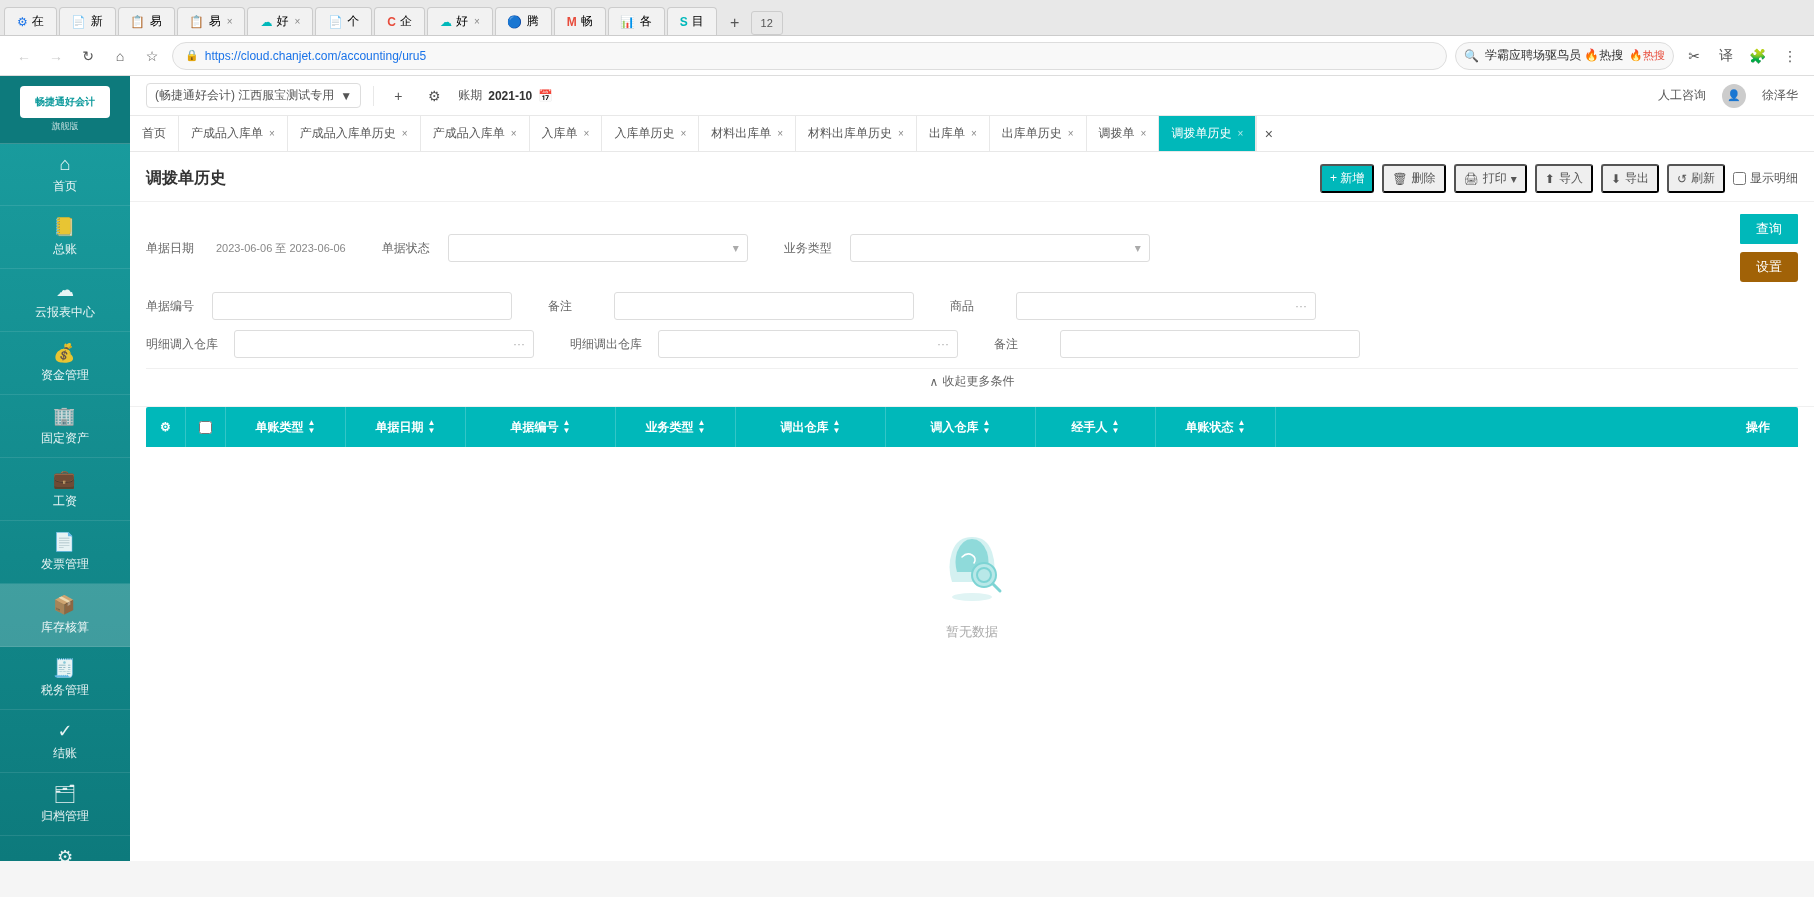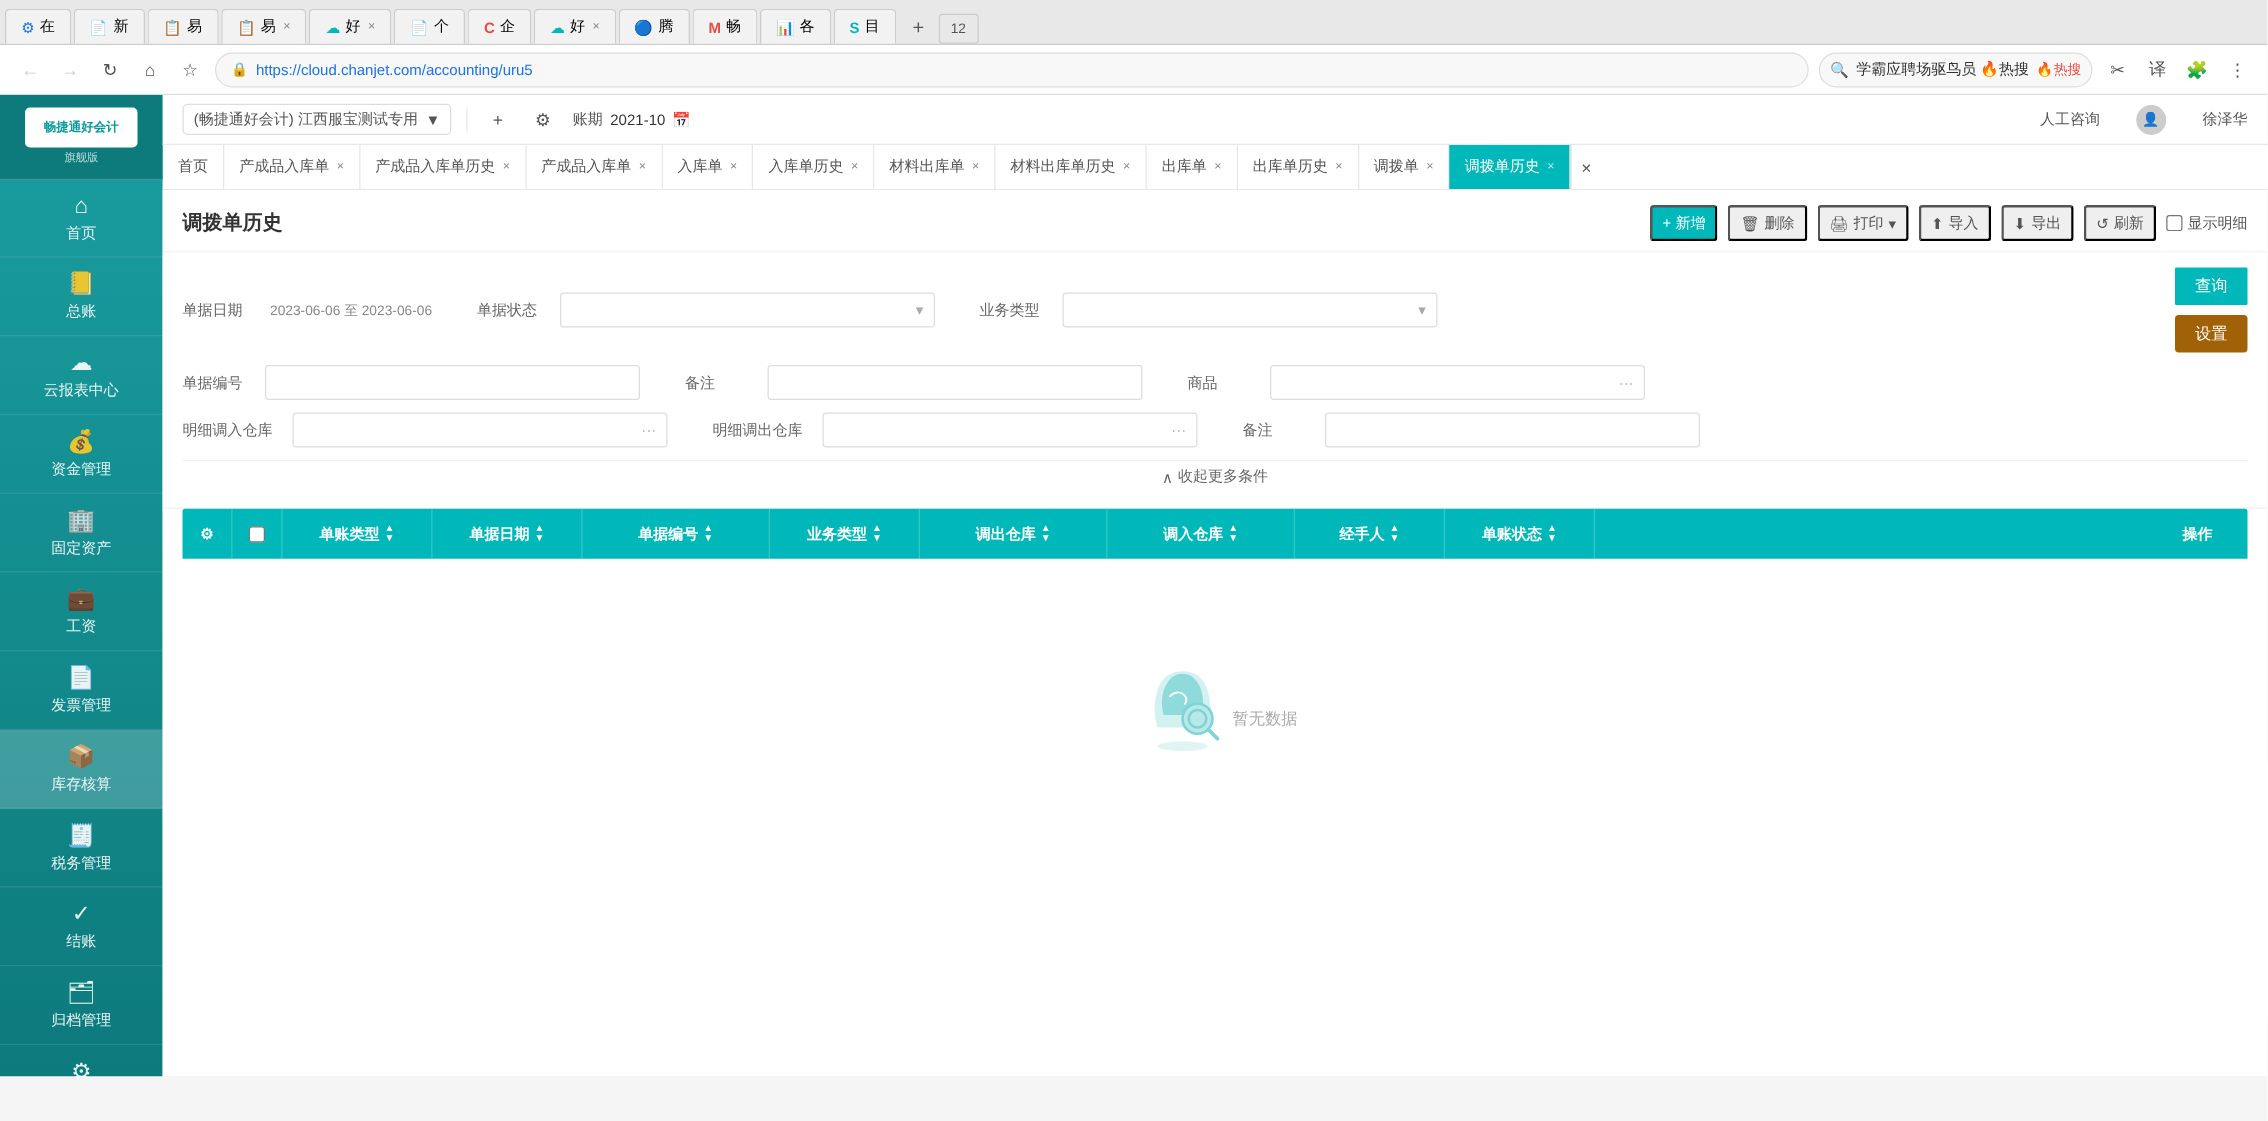--- a/index.html
+++ b/index.html
@@ -24,21 +24,21 @@
     .logo-img { width: 90px; height: 32px; background: white; border-radius: 4px; display: flex; align-items: center; justify-content: center; font-size: 11px; font-weight: bold; color: #0d9a9c; }
     .logo-badge { font-size: 9px; color: rgba(255,255,255,0.7); margin-top: 2px; }
     .sidebar-menu { width: 100%; flex: 1; overflow-y: auto; }
     .sidebar-item { width: 100%; padding: 10px 4px; display: flex; flex-direction: column; align-items: center; cursor: pointer; color: rgba(255,255,255,0.9); font-size: 12px; border-bottom: 1px solid rgba(255,255,255,0.1); }
     .sidebar-item .s-icon { font-size: 18px; margin-bottom: 3px; }
 
     
     .top-bar { height: 40px; background: white; display: flex; align-items: center; padding: 0 16px; border-bottom: 1px solid #e8e8e8; gap: 12px; }
     .company-selector { display: flex; align-items: center; gap: 6px; font-size: 12px; color: #555; cursor: pointer; border: 1px solid #ddd; border-radius: 4px; padding: 3px 8px; }
     .period-selector { display: flex; align-items: center; gap: 6px; font-size: 12px; color: #555; cursor: pointer; }
-    .top-bar-right { margin-left: auto; display: flex; align-items: center; gap: 29px; font-size: 12px; color: #555; }
+    .top-bar-right { margin-left: auto; display: flex; align-items: center; gap: 16px; font-size: 12px; color: #555; }
 
     
     .nav-tabs { height: 36px; background: white; display: flex; align-items: center; border-bottom: 1px solid #e8e8e8; padding: 0 0; overflow-x: auto; white-space: nowrap; }
     .nav-tab { height: 36px; padding: 0 12px; display: flex; align-items: center; font-size: 12px; color: #555; cursor: pointer; border-right: 1px solid #e8e8e8; white-space: nowrap; flex-shrink: 0; }
     .nav-tab.active { background: #00b8ba; color: white; }
     .nav-tab .tab-x { margin-left: 6px; color: inherit; font-size: 10px; opacity: 0.7; }
 
     
     .main-content { flex: 1; background: white; overflow-y: auto; padding: 0; }
     .page-header { display: flex; align-items: center; justify-content: space-between; padding: 12px 16px 8px 16px; border-bottom: 1px solid #f0f0f0; }
@@ -63,21 +63,21 @@
     
     .table-container { padding: 0 16px 16px 16px; }
     .table-header { height: 40px; background: #00b8ba; display: flex; align-items: center; border-radius: 2px 2px 0 0; }
     .th { display: flex; align-items: center; justify-content: center; color: white; font-size: 12px; font-weight: bold; padding: 0 8px; height: 100%; border-right: 1px solid rgba(255,255,255,0.2); flex-shrink: 0; cursor: pointer; }
     .th:last-child { border-right: none; margin-left: auto; }
     .th .sort-arrows { font-size: 8px; margin-left: 4px; display: flex; flex-direction: column; line-height: 1; }
     .th-checkbox { width: 40px; display: flex; align-items: center; justify-content: center; }
     .th-settings { width: 40px; }
 
     
-    .empty-state { display: flex; align-items: center; justify-content: center; padding: 80px 0; color: #999; }
+    .empty-state { display: flex; flex-direction: column; align-items: center; justify-content: center; padding: 80px 0; color: #999; }
     .empty-icon { width: 80px; height: 80px; margin-bottom: 16px; }
     .empty-text { font-size: 13px; color: #aaa; }
 
     
     .query-btn { background: #00b8ba; color: white; border: none; padding: 6px 16px; border-radius: 1px; font-size: 13px; cursor: pointer; }
     .settings-btn { background: #a16207; color: white; border: none; padding: 6px 16px; border-radius: 3px; font-size: 13px; cursor: pointer; margin-top: 4px; }
 
     .display-toggle { display: flex; align-items: center; gap: 4px; font-size: 12px; color: #555; }
 
     .filter-right-actions { display: flex; flex-direction: column; align-items: flex-end; gap: 4px; margin-left: auto; }
@@ -236,21 +236,21 @@
     <div class="top-bar">
       <div class="company-selector">
         <span>(畅捷通好会计) 江西服宝测试专用</span>
         <span>▼</span>
       </div>
       <div style="width:1px;height:20px;background:#e8e8e8;"></div>
       <div class="nav-btn">+</div>
       <div class="nav-btn">⚙</div>
       <div class="period-selector">
         <span>账期</span>
-        <span style="font-weight:normal;color:#333;">2021-10</span>
+        <span style="font-weight:bold;color:#333;">2021-10</span>
         <span>📅</span>
       </div>
       <div class="top-bar-right">
         <span style="cursor:pointer;color:#555;">人工咨询</span>
         <span style="width:24px;height:24px;background:#ccc;border-radius:50%;display:inline-flex;align-items:center;justify-content:center;font-size:11px;">👤</span>
         <span>徐泽华</span>
       </div>
     </div>
 
     <div class="nav-tabs">

